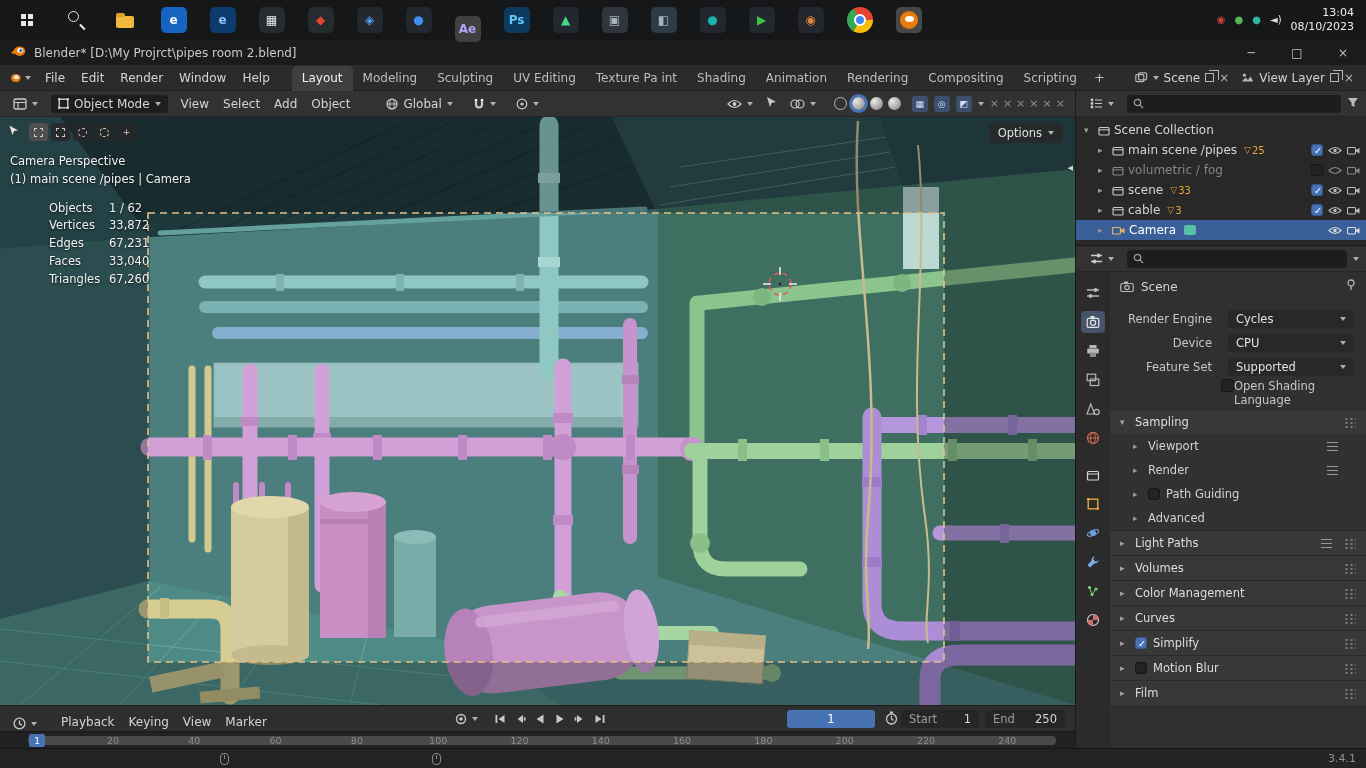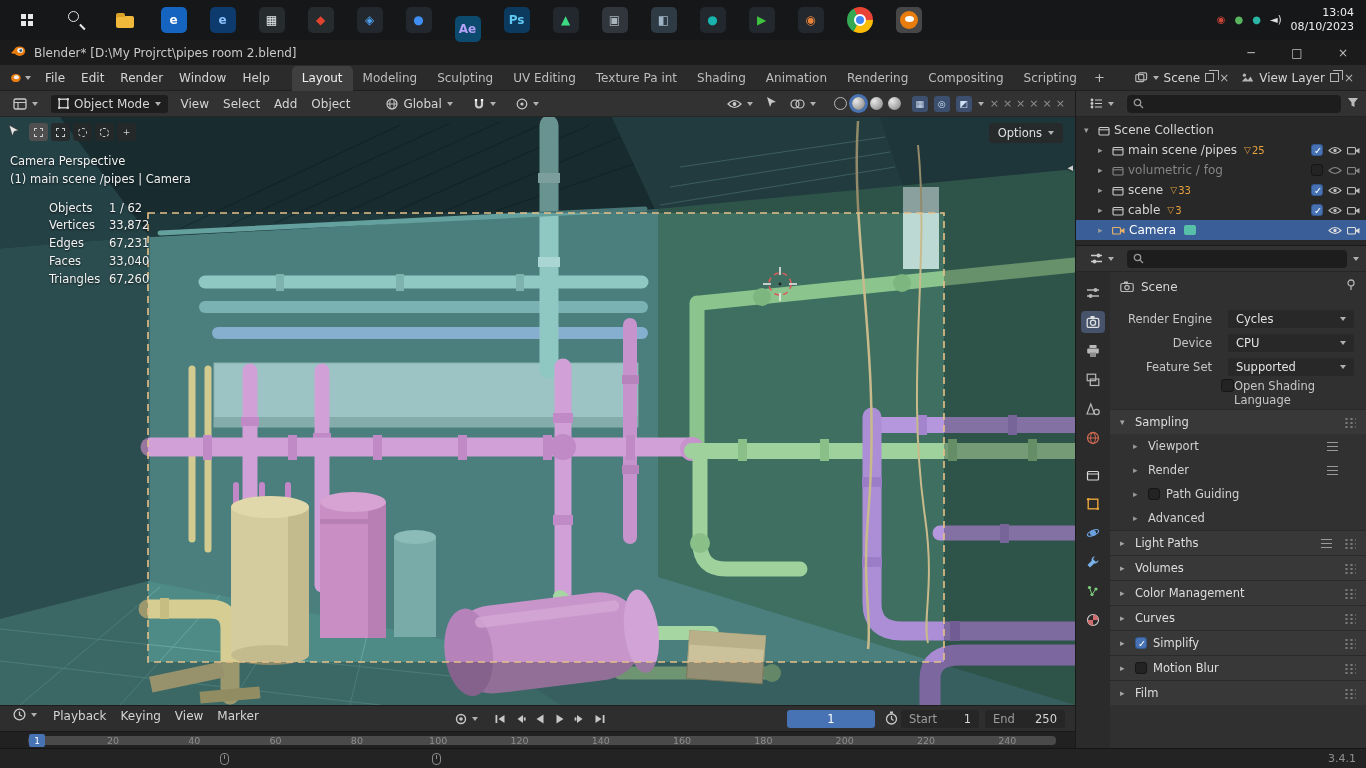--- a/index.html
+++ b/index.html
@@ -80,21 +80,21 @@
   .dash-ci { width:9px; height:9px; border:1px dashed #cfcfcf; border-radius:50%; }
   .vp-options { position:absolute; top:6px; right:12px; background:rgba(40,40,40,.85); border-radius:4px; padding:3px 9px; display:flex; align-items:center; gap:6px; font-size:11.5px; color:#e0e0e0; }
   .vp-stats { position:absolute; top:36px; left:10px; color:#f2f2f2; font-size:11.5px; text-shadow:0 1px 2px rgba(0,0,0,.7); line-height:1.55; }
   .stat-rows { margin-top:11px; }
   .stat-row { display:flex;margin-left:39px; }
   .stat-label { width:60px; }
   .vp-collapse { position:absolute; top:44px; right:2px; color:#cfcfcf; font-size:11px; text-shadow:0 1px 2px rgba(0,0,0,.6); }
 
   
   .timeline { height:26px; background:#2e2e2e; border-top:1px solid #1e1e1e; position:relative; flex:0 0 auto; }
-  .tl-left { position:absolute; left:6px; top:0; height:26px; display:flex; align-items:flex-start; gap:2px; }
+  .tl-left { position:absolute; left:6px; top:0; height:26px; display:flex; align-items:flex-end; gap:10px; }
   .tl-transport { position:absolute; left:452px; top:0; height:26px; display:flex; align-items:center; gap:3px; }
   .tbtn { width:17px; height:17px; display:flex; align-items:center; justify-content:center; }
   .tl-frame { position:absolute; right:200px; top:4px; width:88px; height:18px; background:#4772b3; border-radius:3px; color:#fff; display:flex; align-items:center; justify-content:center; font-size:11.5px; }
   .tl-watch { position:absolute; right:177px; top:5px; }
   .tl-field { position:absolute; top:4px; height:18px; background:#262626; border-radius:3px; display:flex; align-items:center; justify-content:space-between; padding:0 8px; font-size:11.5px; }
   .tl-start { right:96px; width:78px; }
   .tl-end { right:10px; width:80px; }
   .tl-field .fl { color:#9d9d9d; }
 
   
@@ -214,21 +214,21 @@
           </span>
         </div>
 
         <div class="tb-app">
           <span class="tb-ic" style="background: rgb(35, 40, 46);">
             <span style="color: rgb(63, 142, 243);">●</span>
           </span>
         </div>
 
         <div class="tb-app">
-          <span class="tb-ic" style="background: #0c4a6e; margin-top: 17px;">
+          <span class="tb-ic" style="background: #404040; margin-top: 17px;">
             <span style="color: rgb(179, 162, 248);">Ae</span>
           </span>
         </div>
 
         <div class="tb-app">
           <span class="tb-ic" style="background: rgb(12, 58, 94);">
             <span style="color: rgb(95, 201, 243);">Ps</span>
           </span>
         </div>
 

